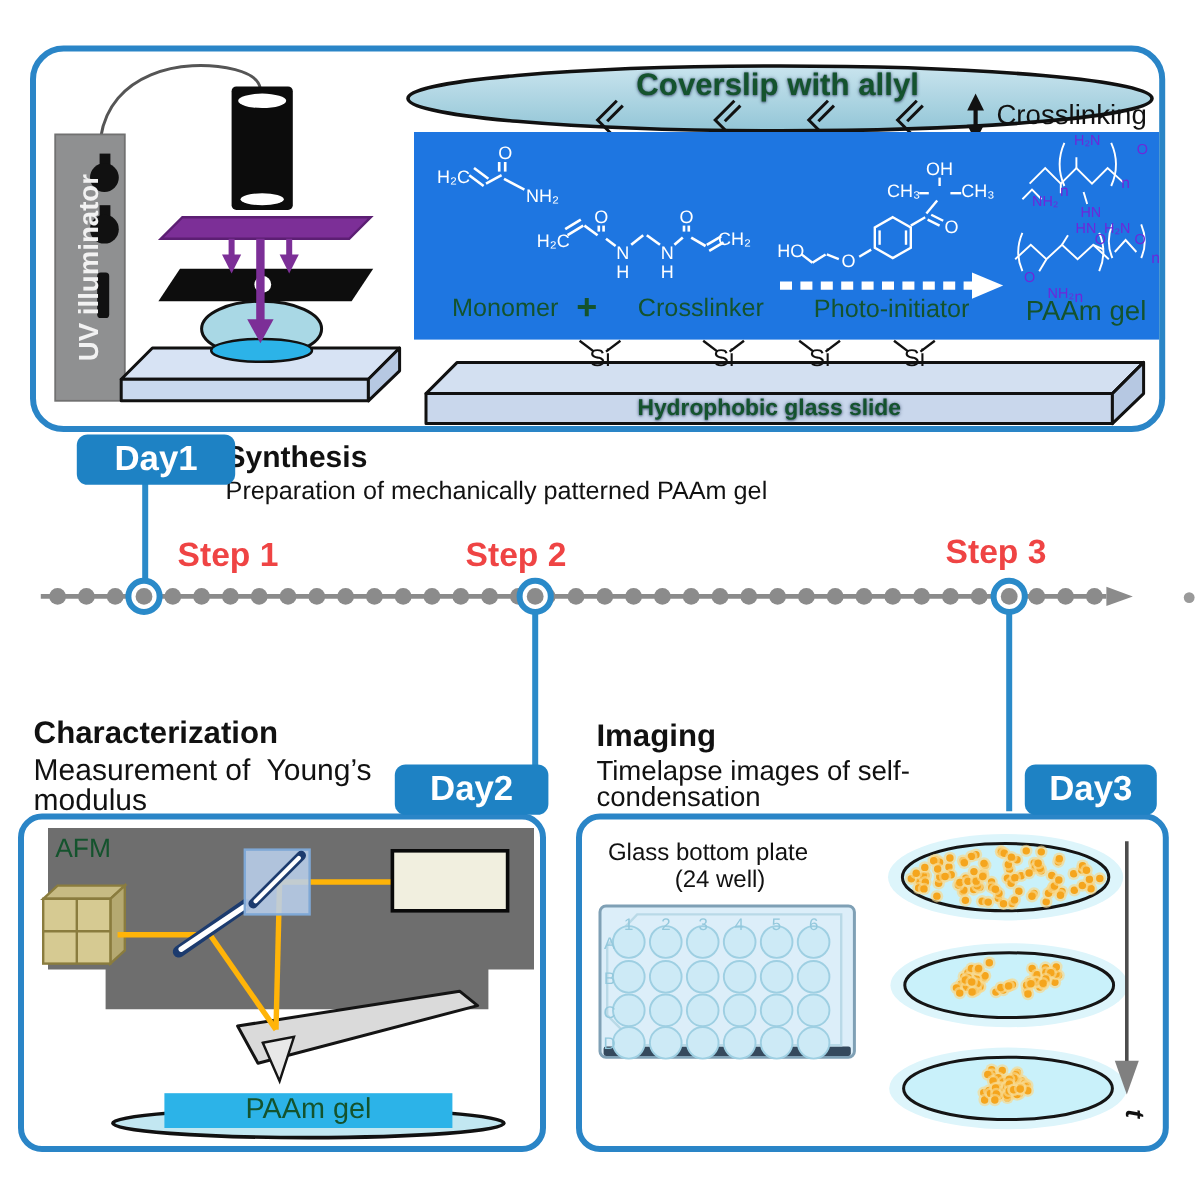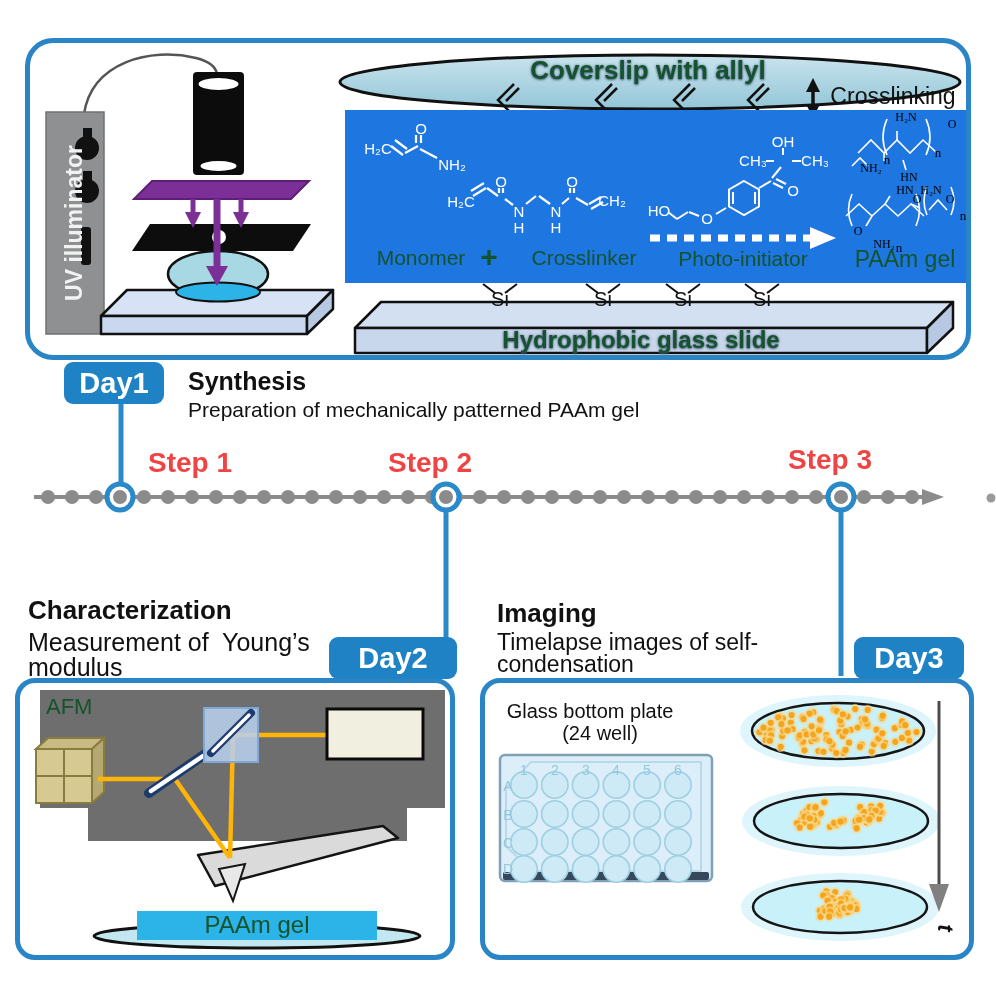--- a/index.html
+++ b/index.html
@@ -8,21 +8,21 @@
   #art{position:absolute;left:0;top:0;z-index:1;}
   .panel{position:absolute;border:5px solid #2a85c7;border-radius:26px;z-index:2;box-sizing:border-box;background:transparent;}
   .badge{position:absolute;z-index:4;background:#1e82c4;color:#fff;font-weight:bold;font-size:29px;
          display:flex;align-items:center;justify-content:center;border-radius:9px;}
   .t{position:absolute;z-index:3;white-space:nowrap;transform:translate(-50%,-50%);line-height:1;}
   .tl{transform:none;}
   .b{font-weight:bold;}
   .w{color:#14532d;}
   .stp{color:#ef4444;font-weight:bold;font-size:28px;}
   .cl{color:#fff;font-size:15px;}
-  .cp{color:#000000;font-size:12px;font-family:Liberation Serif, serif;}
+  .cp{color:#6d28d9;font-size:12px;}
   .halo{text-shadow:0 1px 2px rgba(70,90,120,.85),0 0 3px rgba(70,90,120,.7);}
   .pre{white-space:pre;}
   .rot-ccw{transform:translate(-50%,-50%) rotate(-90deg);}
   .rot-cw{transform:translate(-50%,-50%) rotate(90deg);font-style:italic;}
   .welllbl{color:#93c8dc;font-size:14px;}
 </style>
 </head>
 <body>
 
 <div id="stage">
@@ -753,21 +753,21 @@
   <g>
     <line x1="939" y1="701" x2="939" y2="886" stroke="#4d4d4d" stroke-width="3"></line>
     <polygon points="929,884 949,884 939,912" fill="#808080"></polygon>
   </g>
 </svg>
 
 <div class="panel" style="left:25px;top:38px;width:946px;height:322px;border-radius:28px;"></div>
 <div class="panel" style="left:15px;top:678px;width:440px;height:282px;border-radius:20px;"></div>
 <div class="panel" style="left:480px;top:678px;width:494px;height:282px;border-radius:20px;"></div>
 
-<div class="badge" style="left:64px;top:362px;width:100px;height:42px;">Day1</div>
+<div class="badge" style="left:64px;top:362px;width:132px;height:42px;">Day1</div>
 <div class="badge" style="left:329px;top:637px;width:128px;height:42px;">Day2</div>
 <div class="badge" style="left:854px;top:637px;width:110px;height:42px;">Day3</div>
 
 <span class="t b w rot-ccw" style="left:74px;top:223px;font-size:23px;color:#f2f2f2;">UV illuminator</span>
 <span class="t b w halo" style="left:648px;top:70px;font-size:26px;">Coverslip with allyl</span>
 <span class="t" style="left:893px;top:96px;font-size:23px;">Crosslinking</span>
 
 <span class="t cl" style="left:378px;top:148px;">H₂C</span>
 <span class="t cl" style="left:421px;top:128px;">O</span>
 <span class="t cl" style="left:452px;top:164px;">NH₂</span>
@@ -806,21 +806,21 @@
 <span class="t w" style="left:421px;top:257px;font-size:21px;">Monomer</span>
 <span class="t b w" style="left:489px;top:257px;font-size:30px;">+</span>
 <span class="t w" style="left:584px;top:257px;font-size:21px;">Crosslinker</span>
 <span class="t w" style="left:743px;top:258px;font-size:21px;">Photo-initiator</span>
 <span class="t w" style="left:905px;top:259px;font-size:23px;">PAAm gel</span>
 
 <span class="t" style="left:500px;top:299px;font-size:20px;">Si</span>
 <span class="t" style="left:603px;top:299px;font-size:20px;">Si</span>
 <span class="t" style="left:683px;top:299px;font-size:20px;">Si</span>
 <span class="t" style="left:762px;top:299px;font-size:20px;">Si</span>
-<span class="t b w halo" style="left:641px;top:340px;font-size:24px;">Hydrophobic glass slide</span>
+<span class="t b w halo" style="left:641px;top:340px;font-size:19px;">Hydrophobic glass slide</span>
 
 <span class="t tl b" style="left:188px;top:369px;font-size:25px;">Synthesis</span>
 <span class="t tl" style="left:188px;top:399px;font-size:21px;text-align:right;">Preparation of mechanically patterned PAAm gel</span>
 
 <span class="t stp" style="left:190px;top:463px;">Step 1</span>
 <span class="t stp" style="left:430px;top:463px;">Step 2</span>
 <span class="t stp" style="left:830px;top:460px;">Step 3</span>
 
 <span class="t tl pre" style="left:28px;top:630px;font-size:25px;">Measurement of  Young’s</span>
 <span class="t tl b" style="left:28px;top:597px;font-size:26px;">Characterization</span>

